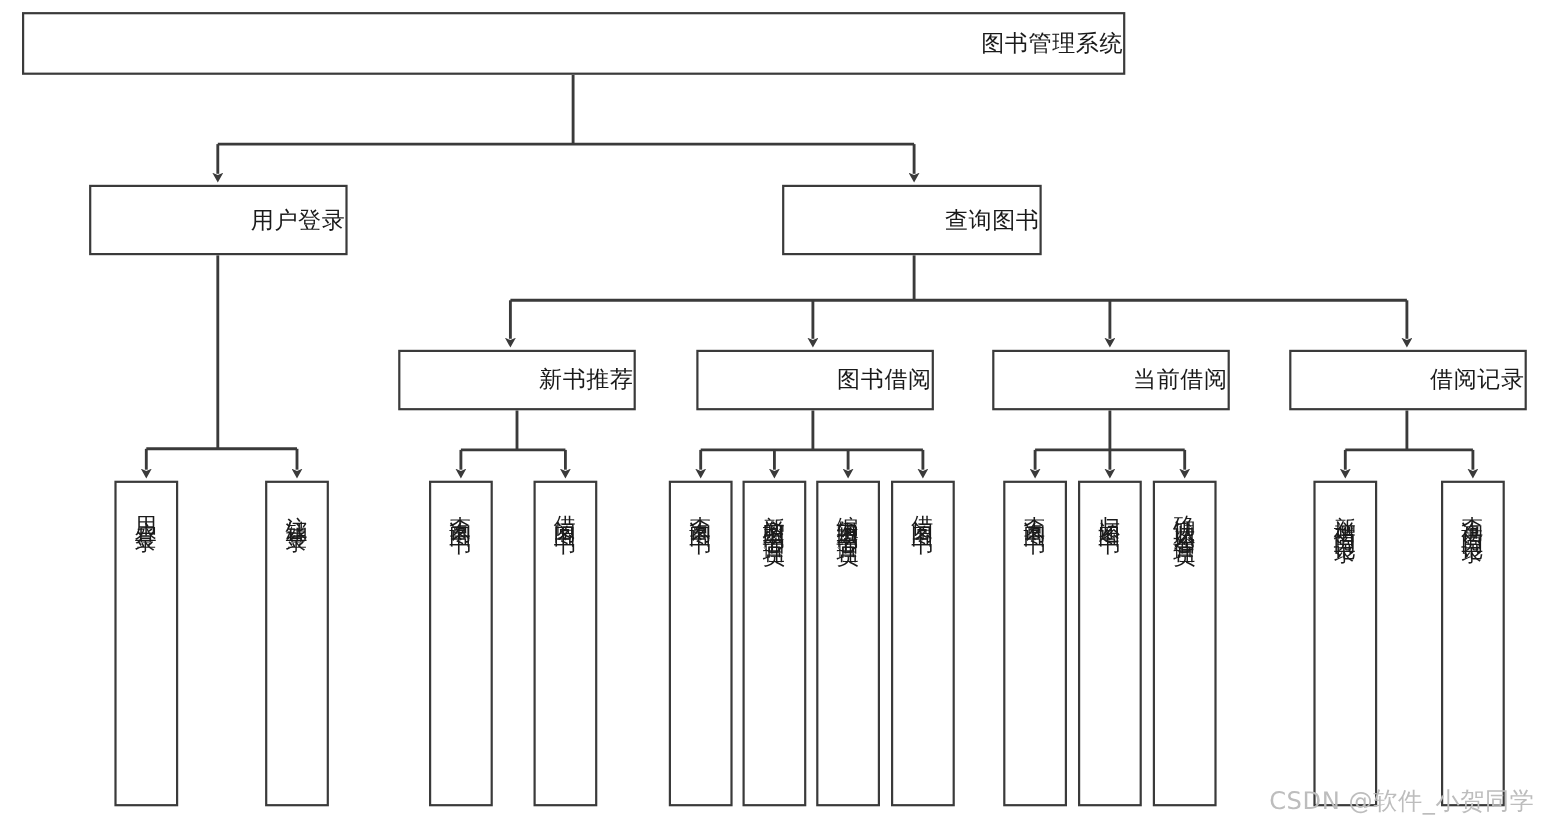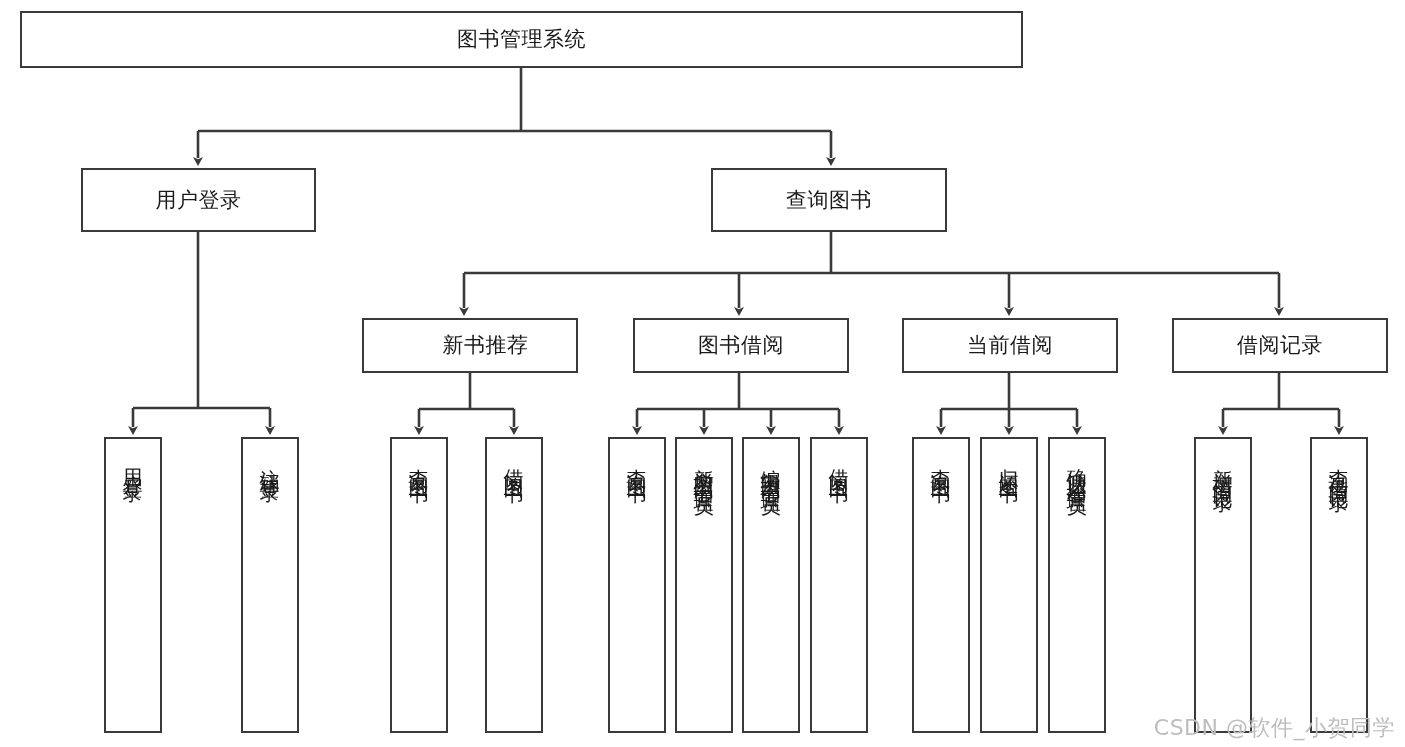--- a/index.html
+++ b/index.html
@@ -25,21 +25,21 @@
     height: 747px;
     pointer-events: none;
   }
   .node {
     position: absolute;
     box-sizing: border-box;
     background: #ffffff;
     border: 2.5px solid #3a3a3a;
     display: flex;
     align-items: center;
-    justify-content: center;
+    justify-content: flex-end;
     color: #1a1a1a;
   }
   .node .label {
     font-size: 21px;
     line-height: 1.15;
     letter-spacing: 0.5px;
     white-space: nowrap;
   }
   .node.vertical {
     align-items: flex-start;

